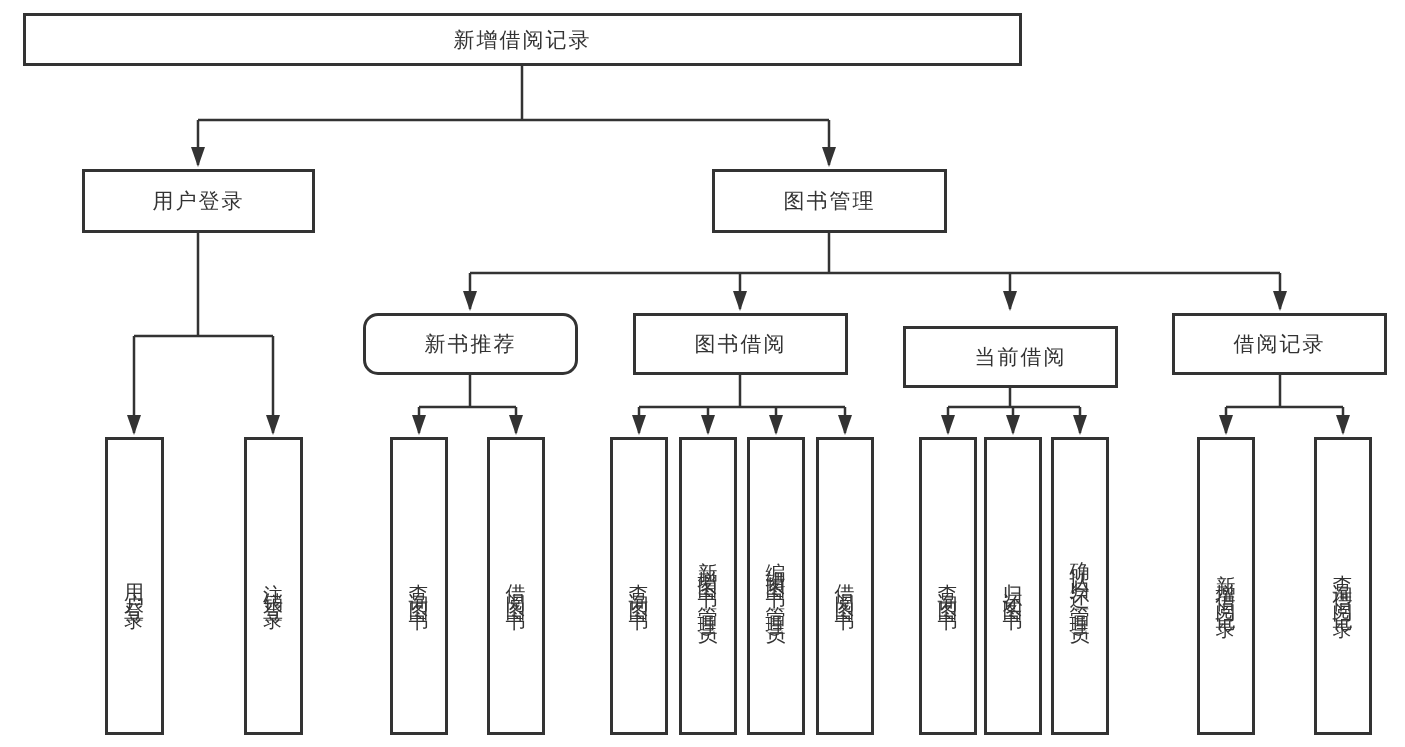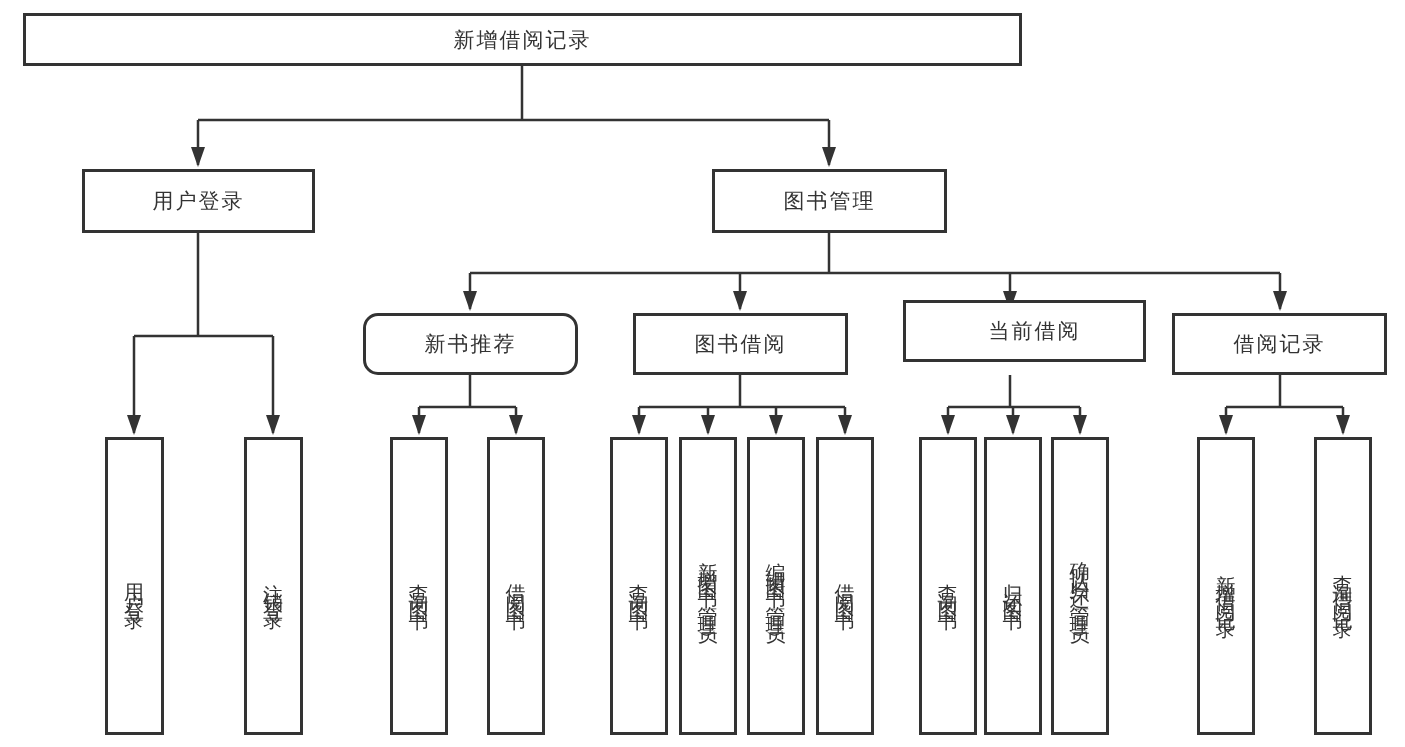--- a/index.html
+++ b/index.html
@@ -105,21 +105,21 @@
   <div class="box" style="left:712px;top:169px;width:235px;height:64px;">
     <span class="label">图书管理</span>
   </div>
 
   <div class="box" style="left:363px;top:313px;width:215px;height:62px;border-radius:15px;">
     <span class="label">新书推荐</span>
   </div>
   <div class="box" style="left:633px;top:313px;width:215px;height:62px;">
     <span class="label">图书借阅</span>
   </div>
-  <div class="box" style="left:903px;top:300px;width:243px;height:62px;padding-left:20px;">
+  <div class="box" style="left:903px;top:326px;width:215px;height:62px;padding-left:20px;">
     <span class="label">当前借阅</span>
   </div>
   <div class="box" style="left:1172px;top:313px;width:215px;height:62px;">
     <span class="label">借阅记录</span>
   </div>
 
   <div class="box leaf" style="left:105px;top:437px;width:59px;height:298px;">
     <span class="label">用户登录</span>
   </div>
   <div class="box leaf" style="left:244px;top:437px;width:59px;height:298px;">

